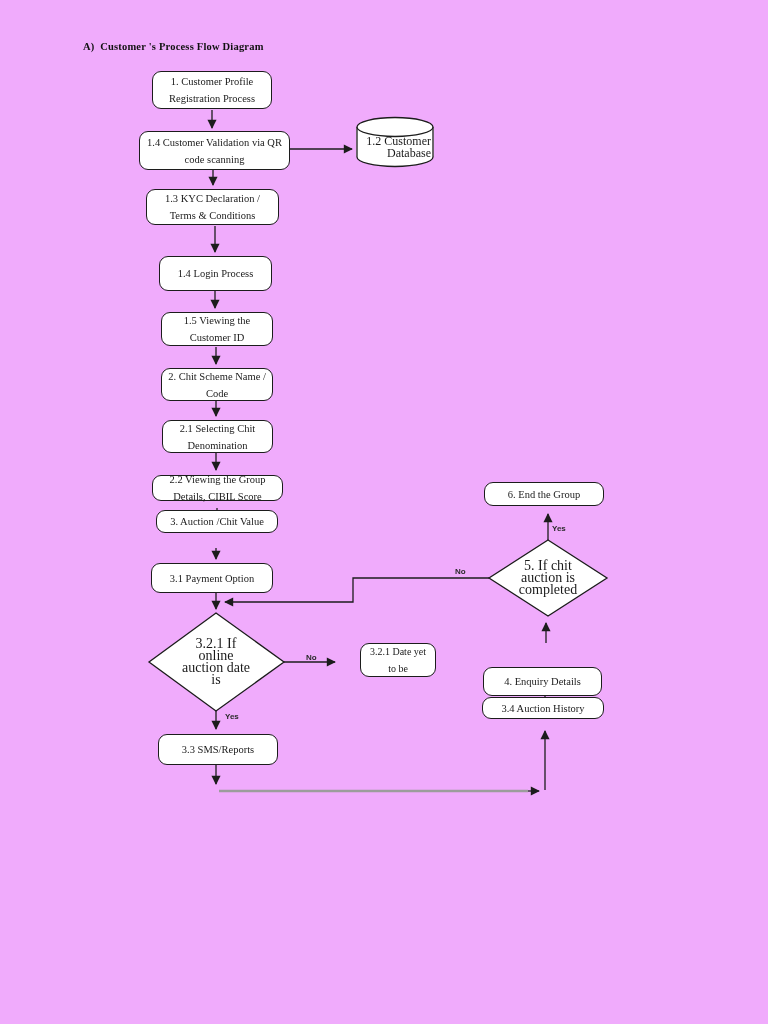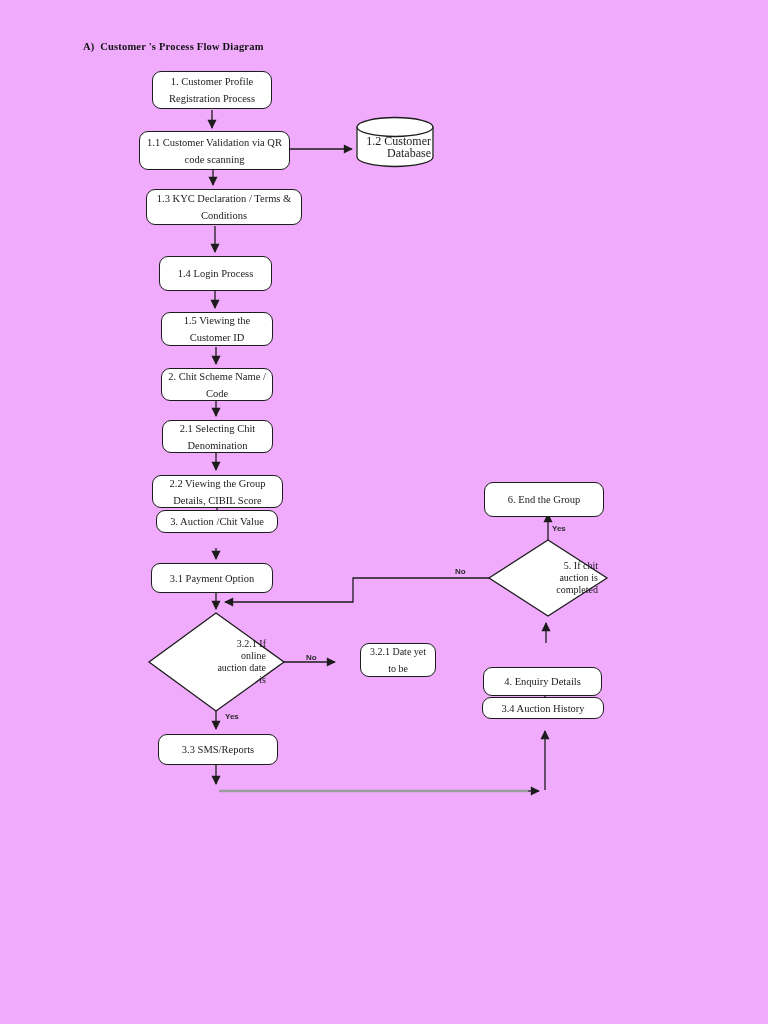--- a/index.html
+++ b/index.html
@@ -39,22 +39,22 @@
     align-items: center;
     justify-content: center;
     text-align: center;
     font-size: 10.5px;
     line-height: 17px;
     padding: 1px 4px;
   }
   .freetext {
     position: absolute;
     z-index: 3;
-    text-align: right;
-    font-size: 10px;
+    text-align: center;
+    font-size: 14px;
     line-height: 12px;
     background: transparent;
   }
   .edge-label {
     position: absolute;
     z-index: 3;
     font-family: "Liberation Sans", "DejaVu Sans", sans-serif;
     font-size: 8px;
     font-weight: bold;
     color: #2a2a2a;
@@ -115,43 +115,43 @@
       <ellipse cx="395" cy="157" rx="38" ry="9.5" fill="#ffffff" stroke="#1c1c1c" stroke-width="1.3"></ellipse>
       <rect x="356.3" y="127" width="77.4" height="30" fill="#ffffff" stroke="none"></rect>
       <line x1="357" y1="127" x2="357" y2="157" stroke="#1c1c1c" stroke-width="1.3"></line>
       <line x1="433" y1="127" x2="433" y2="157" stroke="#1c1c1c" stroke-width="1.3"></line>
       <ellipse cx="395" cy="127" rx="38" ry="9.5" fill="#ffffff" stroke="#1c1c1c" stroke-width="1.3"></ellipse>
     </g>
   </svg>
 
   <div class="node" style="left:152px;top:71px;width:120px;height:38px">1. Customer Profile Registration Process</div>
 
-  <div class="node" style="left:139px;top:131px;width:151px;height:39px">1.1 Customer Validation via QR code scanning</div>
+  <div class="node" style="left:139px;top:131px;width:151px;height:39px">1.4 Customer Validation via QR code scanning</div>
 
-  <div class="node" style="left:146px;top:189px;width:156px;height:36px">1.3 KYC Declaration / Terms &amp; Conditions</div>
+  <div class="node" style="left:146px;top:189px;width:133px;height:36px">1.3 KYC Declaration / Terms &amp; Conditions</div>
 
   <div class="node" style="left:159px;top:256px;width:113px;height:35px">1.4 Login Process</div>
 
   <div class="node" style="left:161px;top:312px;width:112px;height:34px">1.5 Viewing the Customer ID</div>
 
   <div class="node" style="left:161px;top:368px;width:112px;height:33px">2. Chit Scheme Name / Code</div>
 
   <div class="node" style="left:162px;top:420px;width:111px;height:33px">2.1 Selecting Chit Denomination</div>
 
-  <div class="node" style="left:152px;top:475px;width:131px;height:33px">2.2 Viewing the Group Details, CIBIL Score</div>
+  <div class="node" style="left:152px;top:475px;width:131px;height:26px">2.2 Viewing the Group Details, CIBIL Score</div>
 
   <div class="node" style="left:156px;top:510px;width:122px;height:23px">3. Auction /Chit Value</div>
 
   <div class="node" style="left:151px;top:563px;width:122px;height:30px">3.1 Payment Option</div>
 
   <div class="node" style="left:360px;top:643px;width:76px;height:34px;font-size:10px">3.2.1 Date yet to be</div>
 
   <div class="node" style="left:158px;top:734px;width:120px;height:31px">3.3 SMS/Reports</div>
 
-  <div class="node" style="left:484px;top:482px;width:120px;height:35px">6. End the Group</div>
+  <div class="node" style="left:484px;top:482px;width:120px;height:24px">6. End the Group</div>
 
   <div class="node" style="left:483px;top:667px;width:119px;height:29px">4. Enquiry Details</div>
 
   <div class="node" style="left:482px;top:697px;width:122px;height:22px">3.4 Auction History</div>
 
   <div class="cyl-text">1.2 Customer Database</div>
 
   <div class="freetext" style="left:166px;top:638px;width:100px">
     <span style="display:block">3.2.1 If</span>
     <span style="display:block">online</span>

